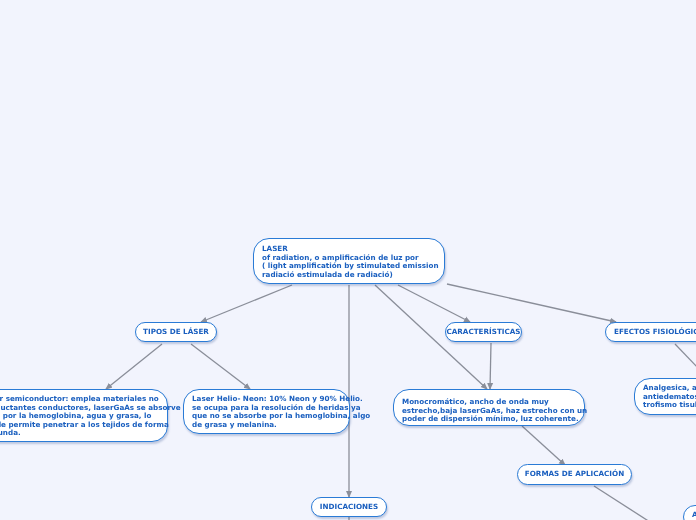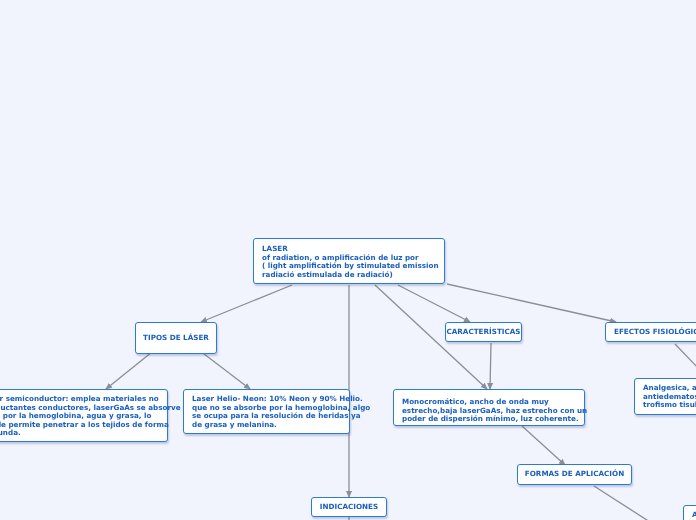--- a/index.html
+++ b/index.html
@@ -6,21 +6,21 @@
   body {
     width:696px; height:520px; overflow:hidden; position:relative;
     background:#f2f4fd;
     font-family: "DejaVu Sans", "Liberation Sans", sans-serif;
   }
   svg.edges { position:absolute; left:0; top:0; width:696px; height:520px; }
   .node {
     position:absolute; box-sizing:border-box;
     background:#ffffff;
     border:1px solid #2a7bd6;
-    border-radius:3px;
+    border-radius:16px;
     box-shadow: 1px 2px 2px rgba(40,70,140,0.25);
     color:#1a5fbf;
     font-weight:bold;
     font-size:7.2px;
     line-height:8.6px;
     padding:5px 8px;
     white-space:normal;
   }
   .node.heading { text-align:center; padding:0; display:flex; align-items:center; justify-content:center; white-space:nowrap; }
   .node .line { display:block; white-space:nowrap; }
@@ -62,21 +62,21 @@
   </g>
 </svg>
 
 <div class="node" style="left:253px; top:238px; width:192px; height:46px; padding:6px 8px;">
   <span class="line">LASER</span>
   <span class="line">of radiation, o amplificación de luz por</span>
   <span class="line">( light amplificatión by stimulated emission</span>
   <span class="line">radiació estimulada de radiació)</span>
 </div>
 
-<div class="node heading" style="left:135px; top:322px; width:82px; height:32px;">
+<div class="node heading" style="left:135px; top:322px; width:82px; height:20px;">
   <span>TIPOS DE LÁSER</span>
 </div>
 
 <div class="node heading" style="left:445px; top:322px; width:77px; height:20px;">
   <span>CARACTERÍSTICAS</span>
 </div>
 
 <div class="node heading" style="left:605px; top:322px; width:120px; height:20px; justify-content:flex-start; padding-left:8px;">
   <span>EFECTOS FISIOLÓGICOS</span>
 </div>
@@ -84,22 +84,22 @@
 <div class="node" style="left:-28px; top:389px; width:196px; height:53px; padding:5px 8px;">
   <span class="line">Laser semiconductor: emplea materiales no</span>
   <span class="line">conductantes conductores, laserGaAs se absorve</span>
   <span class="line">poco por la hemoglobina, agua y grasa, lo</span>
   <span class="line">que le permite penetrar a los tejidos de forma</span>
   <span class="line">profunda.</span>
 </div>
 
 <div class="node" style="left:183px; top:389px; width:167px; height:45px; padding:5px 8px;">
   <span class="line">Laser Helio- Neon: 10% Neon y 90% Helio.</span>
+  <span class="line">se ocupa para la resolución de heridas ya</span>
   <span class="line">que no se absorbe por la hemoglobina, algo</span>
-  <span class="line">se ocupa para la resolución de heridas ya</span>
   <span class="line">de grasa y melanina.</span>
 </div>
 
 <div class="node" style="left:393px; top:389px; width:192px; height:37px; padding:8px 8px;">
   <span class="line">Monocromático, ancho de onda muy</span>
   <span class="line">estrecho,baja laserGaAs, haz estrecho con un</span>
   <span class="line">poder de dispersión mínimo, luz coherente.</span>
 </div>
 
 <div class="node" style="left:634px; top:378px; width:130px; height:37px; padding:5px 8px;">

